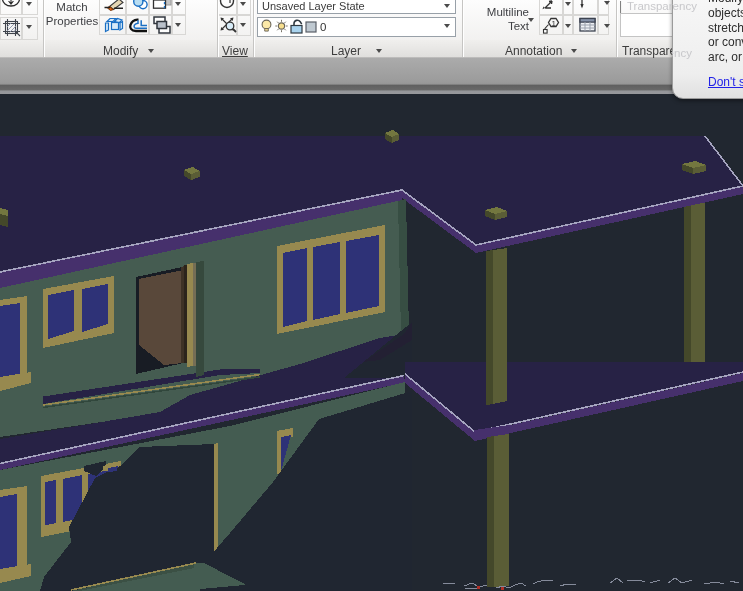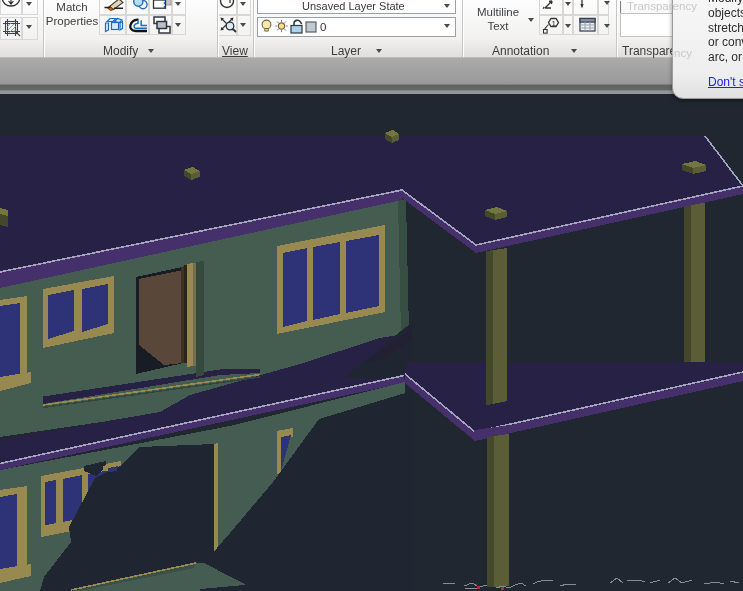--- a/index.html
+++ b/index.html
@@ -29,25 +29,25 @@
 <div class="sep" style="left:43px;"></div>
 <div class="sep" style="left:217px;"></div>
 <div class="sep" style="left:253px;"></div>
 <div class="sep" style="left:462px;"></div>
 <div class="sep" style="left:616px;"></div>
 <div class="plabel" style="left:103px;">Modify</div>
 <div class="arr" style="left:148px;top:49px;"></div>
 <div class="plabel" style="left:222px;text-decoration:underline;">View</div>
 <div class="plabel" style="left:331px;">Layer</div>
 <div class="arr" style="left:376px;top:49px;"></div>
-<div class="plabel" style="left:492px;">Annotation</div>
+<div class="plabel" style="left:505px;">Annotation</div>
 <div class="arr" style="left:571px;top:49px;"></div>
 <div class="plabel" style="left:622px;">Transparency</div>
 <div class="btext" style="left:44px;top:0;width:56px;">Match<br>Properties</div>
-<div class="btext" style="left:467px;top:5px;width:62px;">Multiline<br>Text</div>
+<div class="btext" style="left:467px;top:5px;width:62px;text-align:right;">Multiline<br>Text</div>
 <div class="arr" style="left:528px;top:18px;border-left-width:3px;border-right-width:3px;"></div>
 <div style="position:absolute;border:1px solid #d8d7d5;z-index:2;left:99px;top:-4px;width:25px;height:17px;"></div>
 <div style="position:absolute;border:1px solid #d8d7d5;z-index:2;left:99px;top:15px;width:25px;height:18px;"></div>
 <div style="position:absolute;border:1px solid #d8d7d5;z-index:2;left:126px;top:-4px;width:21px;height:17px;"></div>
 <div style="position:absolute;border:1px solid #d8d7d5;z-index:2;left:126px;top:15px;width:21px;height:18px;"></div>
 <div style="position:absolute;border:1px solid #d8d7d5;z-index:2;left:149px;top:-4px;width:21px;height:17px;"></div>
 <div style="position:absolute;border:1px solid #d8d7d5;z-index:2;left:149px;top:15px;width:21px;height:18px;"></div>
 <div style="position:absolute;border:1px solid #d8d7d5;z-index:2;left:172px;top:-4px;width:12px;height:17px;"></div>
 <div style="position:absolute;border:1px solid #d8d7d5;z-index:2;left:172px;top:15px;width:12px;height:18px;"></div>
 <div class="arr" style="left:175px;top:2px;"></div>
@@ -71,21 +71,21 @@
 <div style="position:absolute;border:1px solid #d8d7d5;z-index:2;left:573px;top:-4px;width:23px;height:17px;"></div>
 <div style="position:absolute;border:1px solid #d8d7d5;z-index:2;left:573px;top:15px;width:23px;height:18px;"></div>
 <div style="position:absolute;border:1px solid #d8d7d5;z-index:2;left:598px;top:-4px;width:9px;height:17px;"></div>
 <div style="position:absolute;border:1px solid #d8d7d5;z-index:2;left:598px;top:15px;width:9px;height:18px;"></div>
 <div class="arr" style="left:565px;top:2px;"></div>
 <div class="arr" style="left:604px;top:1px;"></div>
 <div class="arr" style="left:565px;top:24px;"></div>
 <div class="arr" style="left:604px;top:24px;"></div>
 <div class="combo" style="left:257px;top:-4px;width:197px;height:16px;"></div>
 <div class="combo" style="left:257px;top:17px;width:197px;height:18px;"></div>
-<div class="abs" style="left:262px;top:0px;font-size:11px;color:#3a3a3a;z-index:4;margin-left:40px;">Unsaved Layer State</div>
+<div class="abs" style="left:262px;top:0px;font-size:11px;color:#3a3a3a;z-index:4;">Unsaved Layer State</div>
 <div class="abs" style="left:320px;top:21px;font-size:11.5px;color:#333;z-index:4;">0</div>
 <div class="arr" style="left:444px;top:4px;"></div>
 <div class="arr" style="left:444px;top:24px;"></div>
 <div class="combo" style="left:620px;top:13px;width:100px;height:22px;border-color:#c4c4c4;"></div>
 <div class="ghost" style="left:627px;top:0px;">Transparency</div>
 <div class="abs" style="left:619px;top:-1px;font-size:12px;color:#777;z-index:4;">|</div>
 <svg id="iconsvg" width="743" height="60" viewBox="0 0 743 60">
 
 <ellipse cx="11" cy="-1" rx="8.5" ry="7" fill="none" stroke="#2b2b2b" stroke-width="1.3"></ellipse>
 <path d="M11 -1 L11 3.2 M8.6 1 L11 4.2 L13.4 1" stroke="#2b2b2b" stroke-width="1.1" fill="none"></path>

